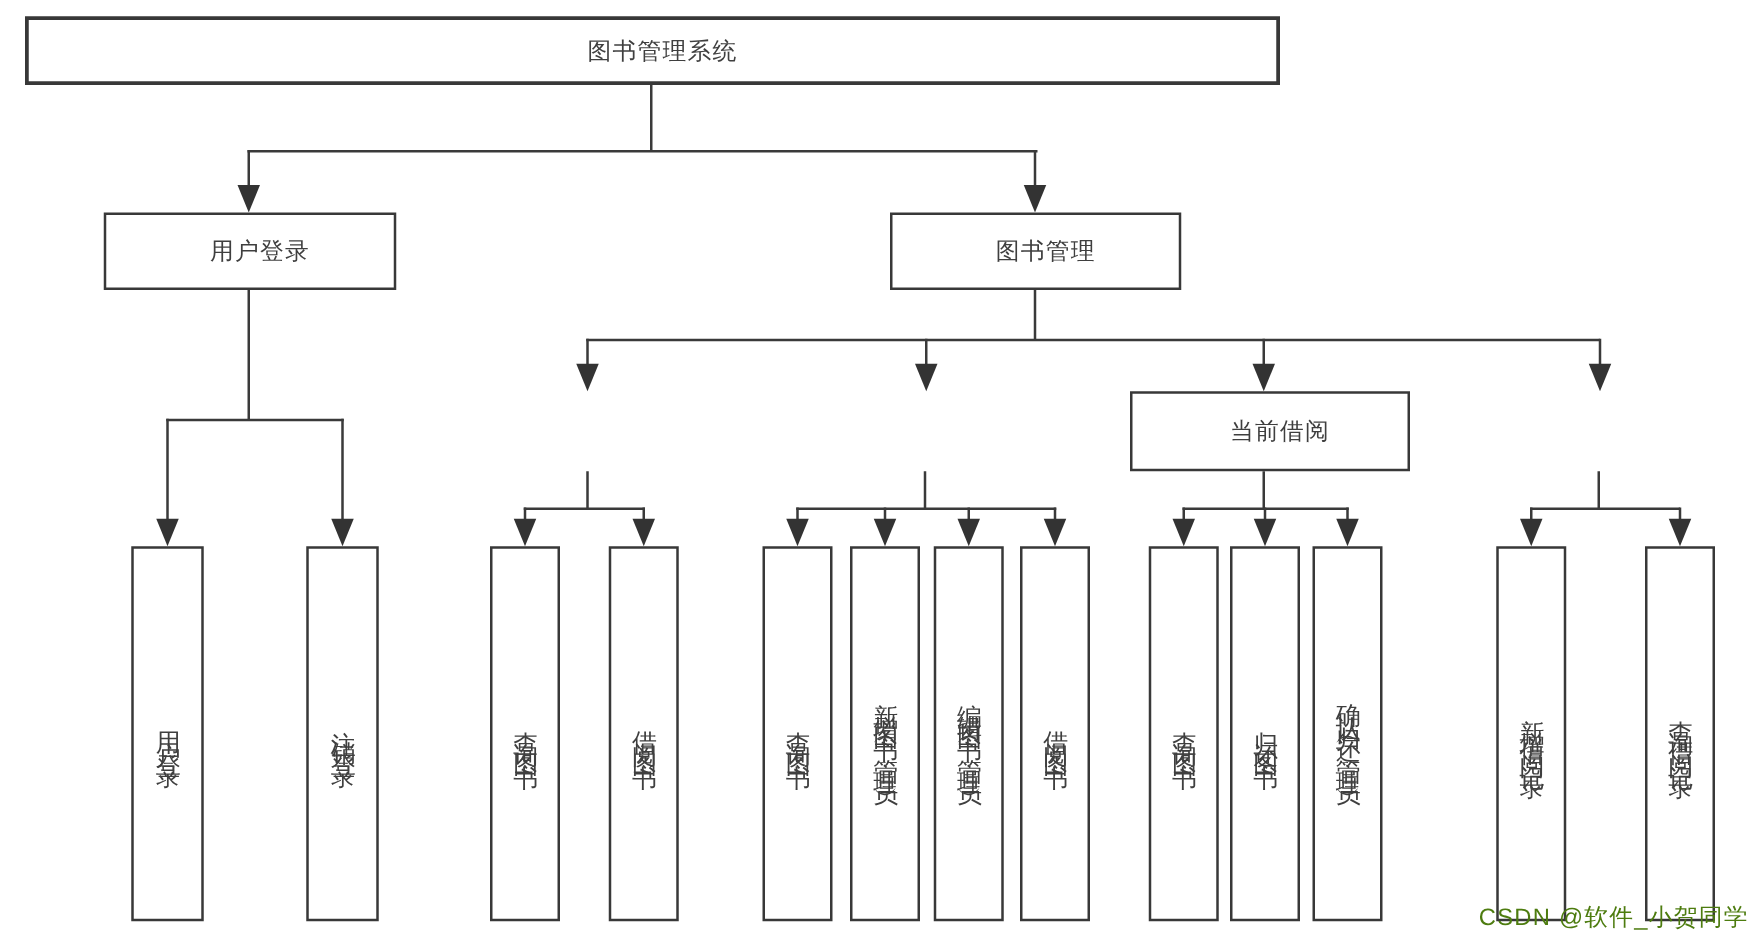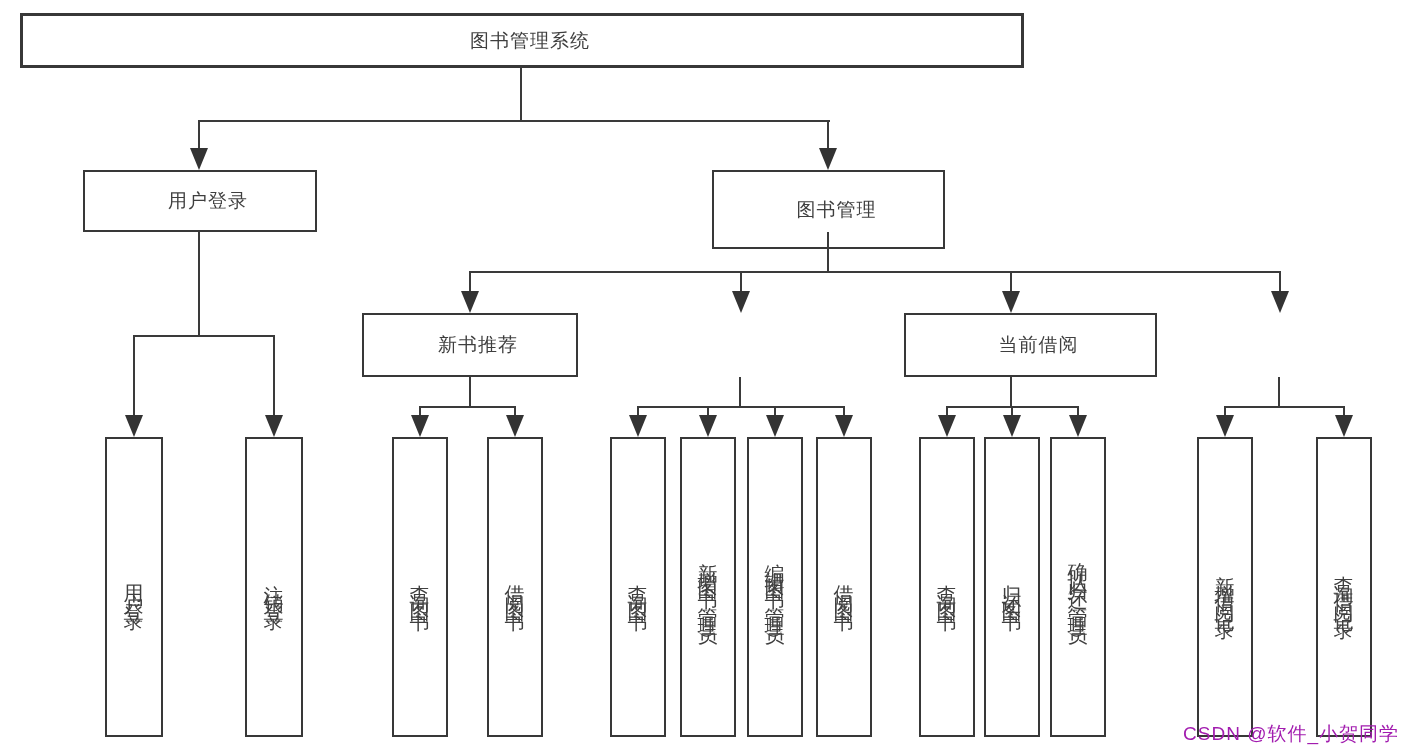--- a/index.html
+++ b/index.html
@@ -18,21 +18,21 @@
     font-size:20px;line-height:1;letter-spacing:9px;white-space:nowrap;
   }
   .vline{position:absolute;width:2px;background:#3a3a3a;}
   .hline{position:absolute;height:2px;background:#3a3a3a;}
   .arr{
     position:absolute;width:0;height:0;
     border-left:9px solid transparent;border-right:9px solid transparent;
     border-top:22px solid #333333;
   }
   .watermark{
-    position:absolute;top:721px;right:6px;font-size:19px;color:#a21caf;
+    position:absolute;top:721px;right:6px;font-size:19px;color:#4d7c0f;
     letter-spacing:1px;white-space:nowrap;
   }
 </style>
 </head>
 <body>
 
 <div id="stage">
 
   <div class="node hnode root" style="left:20px;top:13px;width:1004px;height:55px;">
     <span>图书管理系统</span>
@@ -41,21 +41,21 @@
   <div class="vline" style="left:520px;top:68px;height:53px;"></div>
   <div class="hline" style="left:198px;top:120px;width:632px;"></div>
   <div class="vline" style="left:198px;top:120px;height:29px;"></div>
   <div class="arr" style="left:190px;top:148px;"></div>
   <div class="vline" style="left:827px;top:120px;height:29px;"></div>
   <div class="arr" style="left:819px;top:148px;"></div>
 
   <div class="node hnode" style="left:83px;top:170px;width:234px;height:62px;">
     <span>用户登录</span>
   </div>
-  <div class="node hnode" style="left:712px;top:170px;width:233px;height:79px;text-align:right;">
+  <div class="node hnode" style="left:712px;top:170px;width:233px;height:62px;text-align:right;">
     <span>图书管理</span>
   </div>
 
   <div class="vline" style="left:198px;top:232px;height:104px;"></div>
   <div class="hline" style="left:133px;top:335px;width:142px;"></div>
   <div class="vline" style="left:133px;top:335px;height:81px;"></div>
   <div class="arr" style="left:125px;top:415px;"></div>
   <div class="vline" style="left:273px;top:335px;height:81px;"></div>
   <div class="arr" style="left:265px;top:415px;"></div>
 
@@ -63,24 +63,21 @@
   <div class="hline" style="left:469px;top:271px;width:811px;"></div>
   <div class="vline" style="left:469px;top:271px;height:21px;"></div>
   <div class="arr" style="left:461px;top:291px;"></div>
   <div class="vline" style="left:740px;top:271px;height:21px;"></div>
   <div class="arr" style="left:732px;top:291px;"></div>
   <div class="vline" style="left:1010px;top:271px;height:21px;"></div>
   <div class="arr" style="left:1002px;top:291px;"></div>
   <div class="vline" style="left:1279px;top:271px;height:21px;"></div>
   <div class="arr" style="left:1271px;top:291px;"></div>
 
-  <div class="node hnode" style="left:362px;top:313px;width:216px;height:64px;">
-    <span>新书推荐</span>
-  </div>
-  <div class="node hnode" style="left:904px;top:313px;width:253px;height:64px;font-family:Liberation Serif, serif;">
+  <div class="node hnode" style="left:904px;top:313px;width:224px;height:64px;font-family:Liberation Serif, serif;">
     <span>当前借阅</span>
   </div>
 
   <div class="vline" style="left:469px;top:377px;height:30px;"></div>
   <div class="hline" style="left:419px;top:406px;width:97px;"></div>
   <div class="vline" style="left:419px;top:406px;height:11px;"></div>
   <div class="arr" style="left:411px;top:415px;"></div>
   <div class="vline" style="left:514px;top:406px;height:11px;"></div>
   <div class="arr" style="left:506px;top:415px;"></div>
 

